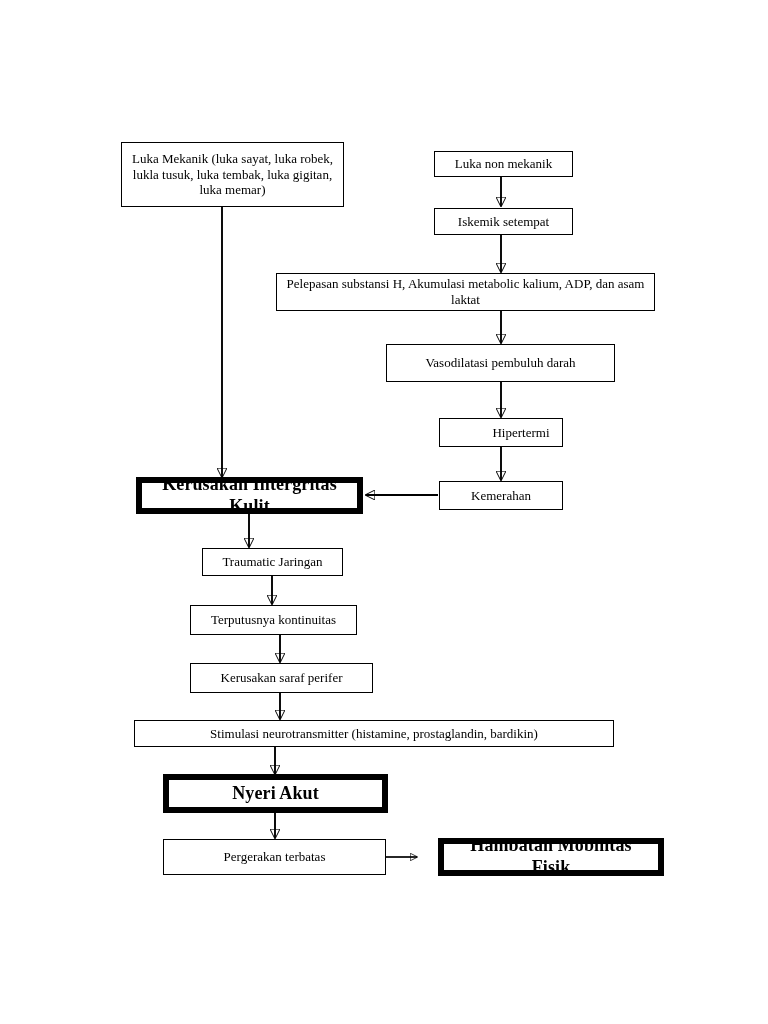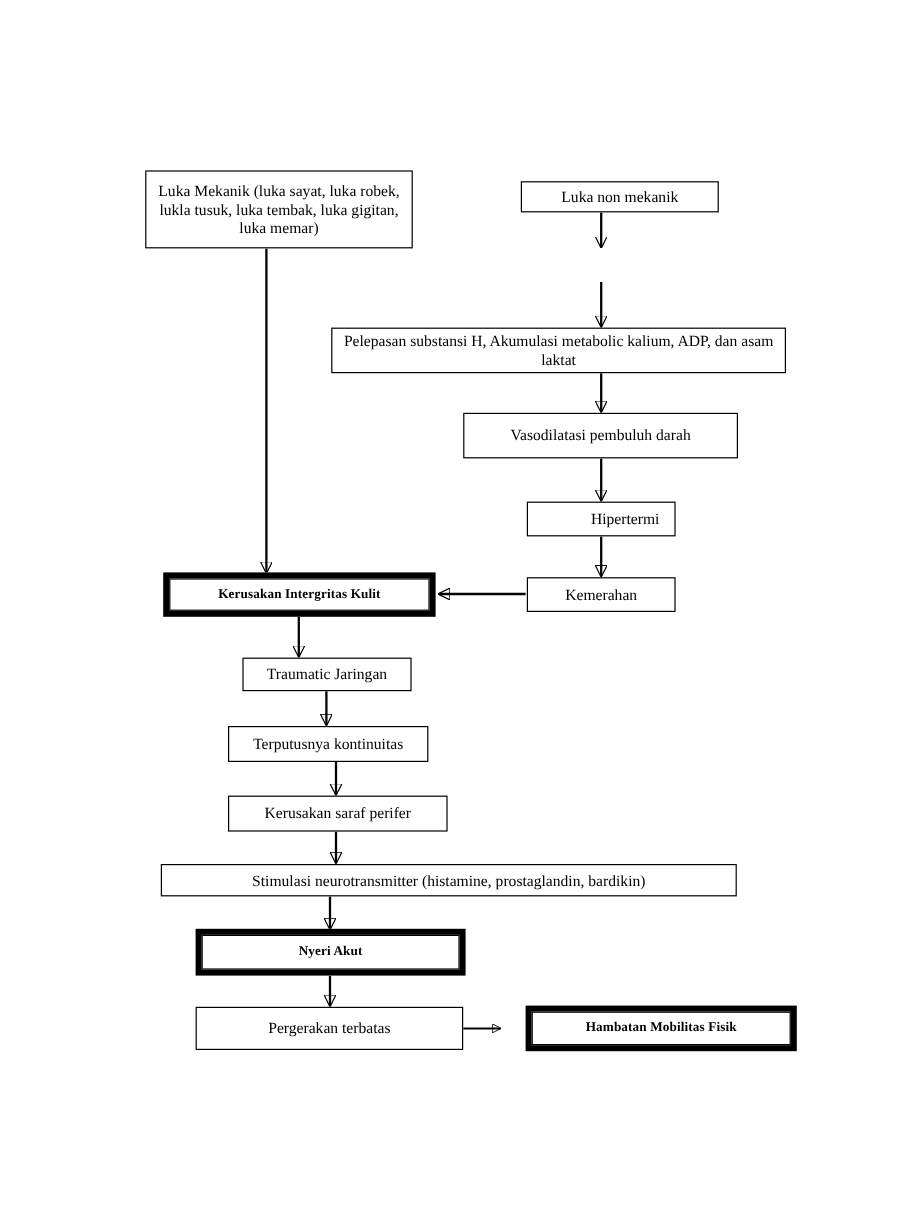--- a/index.html
+++ b/index.html
@@ -30,21 +30,21 @@
     line-height: 1.22;
     font-size: 13px;
     color: #000000;
   }
   .node.thin {
     border: 1.3px solid #000000;
   }
   .node.thick {
     border: 5px solid #000000;
     font-weight: bold;
-    font-size: 11px;
+    font-size: 18px;
     letter-spacing: 0.1px;
   }
   .node.thick .inner {
     box-sizing: border-box;
     width: 100%;
     height: 100%;
     border: 1.2px solid #000000;
     display: flex;
     align-items: center;
     justify-content: center;
@@ -106,24 +106,27 @@
 
     <line x1="275" y1="813" x2="275" y2="838" stroke-width="1.9" marker-end="url(#arrow)"></line>
 
     <line x1="386" y1="857" x2="417" y2="857" stroke-width="1.7" marker-end="url(#arrowsm)"></line>
   </svg>
 
   <div class="node thin" style="left:121px; top:142px; width:223px; height:65px;">
     <span class="inner-pad">Luka Mekanik (luka sayat, luka robek, lukla tusuk, luka tembak, luka gigitan, luka memar)</span>
   </div>
 
-  <div class="node thin" style="left:434px; top:151px; width:165px; height:26px;">
+  <div class="node thin" style="left:434px; top:151px; width:139px; height:26px;">
     <span class="inner-pad">Luka non mekanik</span>
   </div>
 
+  <div class="node thin" style="left:434px; top:208px; width:139px; height:27px;">
+    <span class="inner-pad">Iskemik setempat</span>
+  </div>
 
   <div class="node thin" style="left:276px; top:273px; width:379px; height:38px;">
     <span class="inner-pad">Pelepasan substansi H, Akumulasi metabolic kalium, ADP, dan asam laktat</span>
   </div>
 
   <div class="node thin" style="left:386px; top:344px; width:229px; height:38px;">
     <span class="inner-pad">Vasodilatasi pembuluh darah</span>
   </div>
 
   <div class="node thin" style="left:439px; top:418px; width:124px; height:29px;padding-left:40px;">

